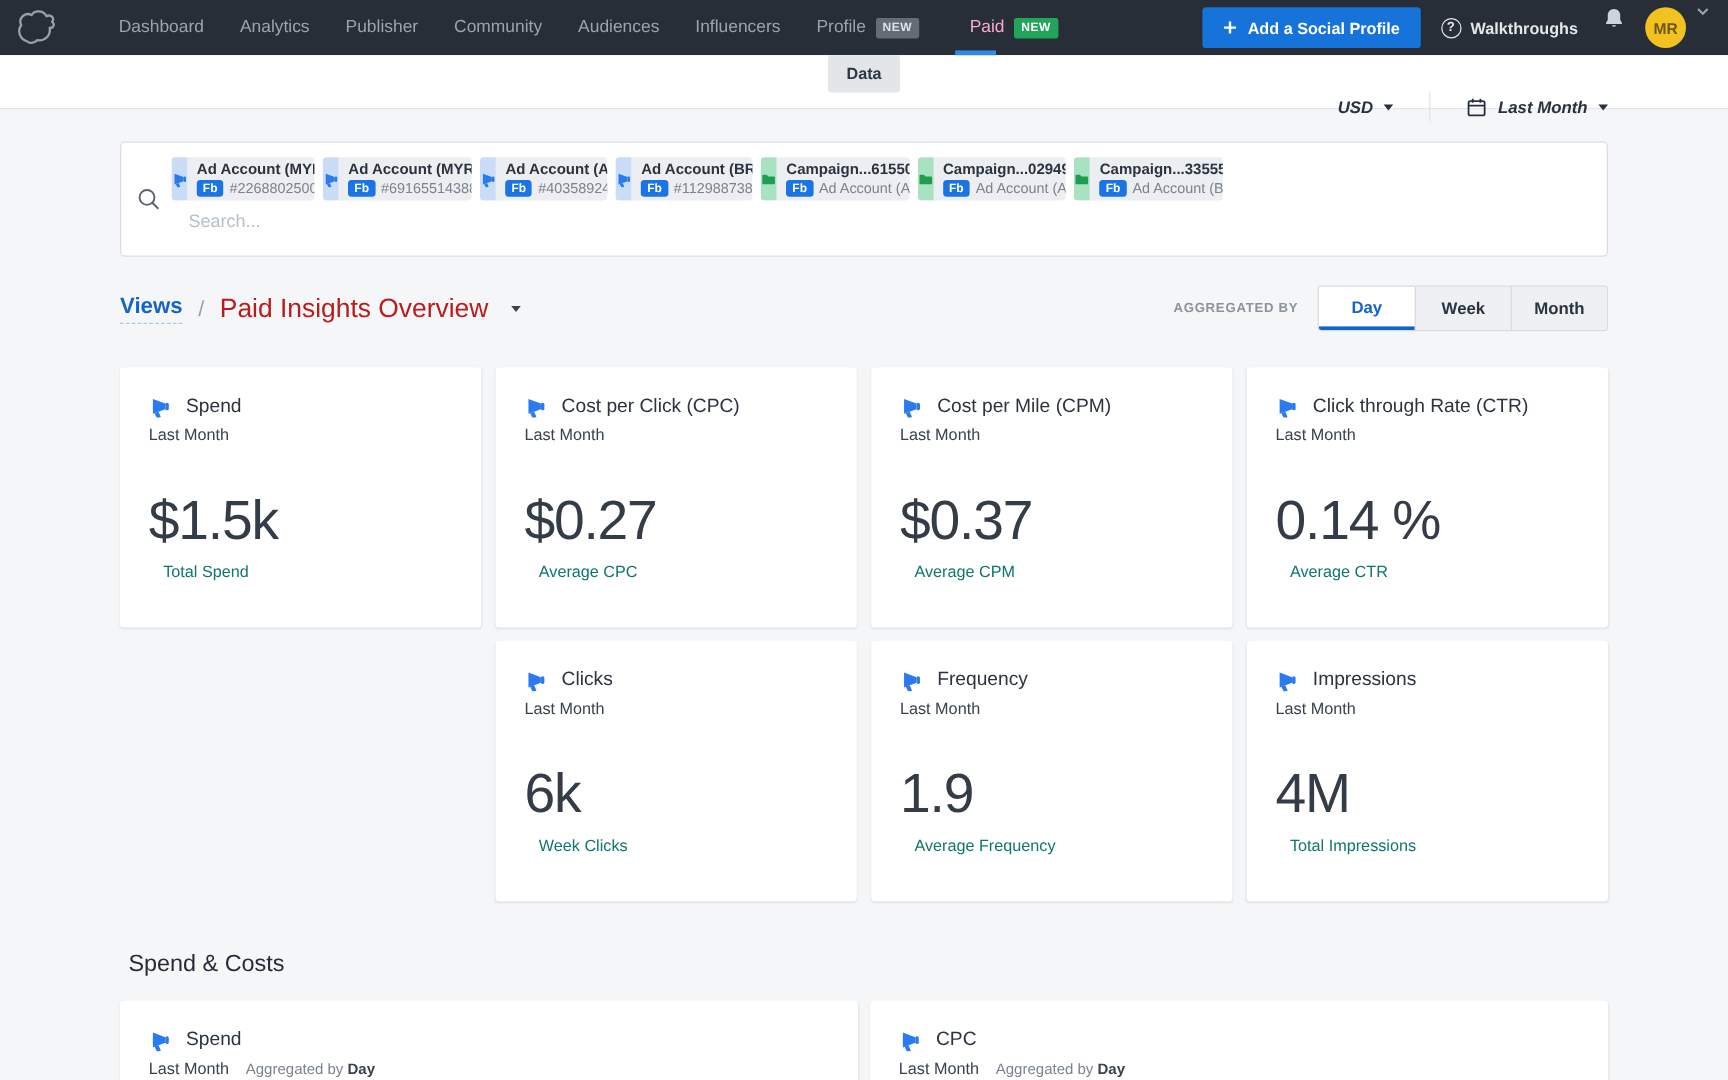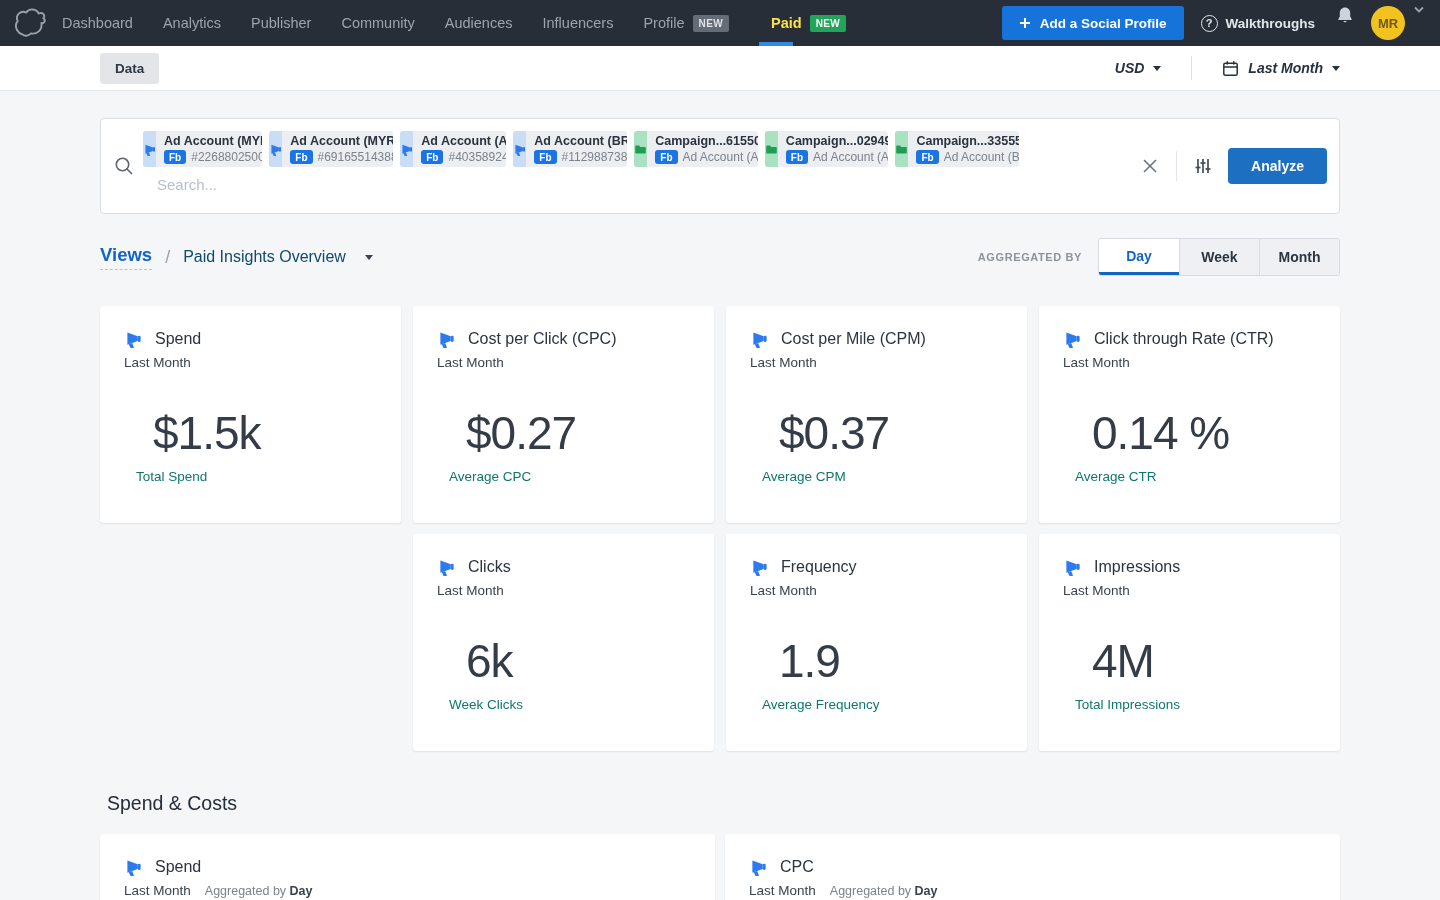--- a/index.html
+++ b/index.html
@@ -1,42 +1,42 @@
 <!DOCTYPE html>
 <html><head>
 <meta charset="utf-8">
 <style>
   * { margin:0; padding:0; box-sizing:border-box; }
   html,body { width:1440px; height:900px; overflow:hidden; background:#f5f6f8;
     font-family:"Liberation Sans", sans-serif; }
 
   
-  .topnav { height:46px; background:#272e38; display:flex; align-items:center; padding-right:16px; }
+  .topnav { height:46px; background:#272e38; display:flex; align-items:center; padding-right:16px;gap:37px; }
   .logo-wrap { width:62px; display:flex; justify-content:center; align-items:center; cursor:pointer; }
   #nav-items { display:flex; align-items:center; gap:30px; height:100%; }
   .nav-item { display:flex; align-items:center; gap:8px; height:100%; position:relative; cursor:pointer; }
   .nav-label { color:#9aa4ae; font-size:14.5px; }
-  .nav-item.active .nav-label { color:#fde047; font-weight:bold;padding-left:12px; }
+  .nav-item.active .nav-label { color:#f9a8d4; font-weight:normal;padding-left:12px; }
   .nav-item.active::after { content:""; position:absolute; left:0; bottom:0; width:34px; height:4px; background:#2e8ae6; }
   .nav-badge { font-size:10px; font-weight:bold; padding:3px 6px; border-radius:2px; letter-spacing:.4px; }
   .badge-gray { background:#646c76; color:#dfe3e7; }
   .badge-green { background:#22a55a; color:#ffffff; }
   .nav-right { margin-left:auto; display:flex; gap:17px; }
   .add-profile-btn { background:#1673d9; color:#fff; font-weight:bold; font-size:13.5px;
     padding:9px 17px; border-radius:3px; display:flex; gap:9px; align-items:center; border:none; cursor:pointer; }
   .walkthroughs { display:flex; align-items:center; gap:8px; color:#e3e7ea; font-weight:bold; font-size:13.5px; cursor:pointer; }
   .q-icon { width:17px; height:17px; border:1.5px solid #e3e7ea; border-radius:50%; font-size:11px;
     display:flex; align-items:center; justify-content:center; font-weight:bold; }
   .bell-btn { cursor:pointer; display:flex; margin-left:4px; }
   .avatar { width:34px; height:34px; border-radius:50%; background:#f2c31f; color:#6e581c; font-weight:bold;
     font-size:13px; display:flex; align-items:center; justify-content:center; cursor:pointer; }
   .nav-chevron { margin-left:-8px; cursor:pointer; display:flex; }
 
   
-  .toolbar { height:45px; background:#fff; border-bottom:1px solid #e3e6ea; display:flex; align-items:center; padding:0 100px; }
+  .toolbar { height:45px; background:#fff; border-bottom:1px solid #e3e6ea; display:flex; align-items:center; padding:0 100px;flex-direction:column; }
   .data-tab { background:#e3e5e9; color:#2e3743; font-weight:bold; font-size:13.5px; padding:8px 15px; border-radius:3px; cursor:pointer; }
   .toolbar-right { margin-left:auto; display:flex; align-items:center; }
   .dropdown { display:flex; align-items:center; gap:9px; font-weight:bold; font-size:14px; color:#273140; cursor:pointer;font-style:italic; }
   .caret { width:0; height:0; border-left:4.5px solid transparent; border-right:4.5px solid transparent; border-top:5px solid #273140; }
   .v-divider { width:1px; height:24px; background:#dde1e6; margin:0 30px; }
 
   
   .main { padding:27px 100px 0; }
 
   .search-panel { position:relative; background:#fff; border:1px solid #d9dde3; border-radius:4px; height:96px; padding:12px 320px 12px 42px; }
@@ -55,39 +55,39 @@
   .search-input::placeholder { color:#b7bfc8; }
   .search-controls { position:absolute; right:12px; top:50%; transform:translateY(-50%); display:flex; align-items:center; }
   .icon-btn { cursor:pointer; display:flex; align-items:center; }
   .ctrl-divider { width:1px; height:30px; background:#e1e4e8; margin:0 17px; }
   .analyze-btn { background:#1d6fc2; color:#fff; font-weight:bold; font-size:14px; padding:10px 23px;
     border-radius:4px; border:none; margin-left:16px; cursor:pointer; }
 
   .view-header { margin-top:24px; display:flex; align-items:center; }
   .views-link { color:#1464c8; font-size:18.5px; font-weight:bold; border-bottom:1.5px dashed #a9c6ea; padding-bottom:3px; cursor:pointer; }
   .crumb-sep { color:#99a1aa; font-size:18px; margin:0 13px; }
-  .current-view { color:#0c4a6e; font-size:16px; display:flex; align-items:center; gap:19px; cursor:pointer; }
+  .current-view { color:#b91c1c; font-size:22px; display:flex; align-items:center; gap:19px; cursor:pointer; }
   .caret-dark { width:0; height:0; border-left:4.5px solid transparent; border-right:4.5px solid transparent; border-top:5px solid #39424e; }
   .agg-area { margin-left:auto; display:flex; align-items:center; }
   .agg-label { color:#8b939c; font-size:11px; font-weight:bold; letter-spacing:.6px; margin-right:16px; }
   #agg-tabs { display:flex; border:1px solid #d8dce2; border-radius:3px; overflow:hidden; }
   .agg-tab { width:80px; height:36px; display:flex; align-items:center; justify-content:center; font-size:14px;
     font-weight:bold; color:#2b3440; background:#eef0f3; border-left:1px solid #d8dce2; cursor:pointer; }
   .agg-tab:first-child { border-left:none; }
   .agg-tab.active { background:#fff; color:#1464c8; border-bottom:3px solid #1464c8; }
 
   .cards-row { display:flex; gap:12px; }
   .row1 { margin-top:30px; }
   .row2 { margin-top:11px;justify-content:flex-end; }
   .card { background:#fff; border-radius:3px; box-shadow:0 1px 2px rgba(40,50,60,.10); padding:24px; }
   .metric-card { width:301px; height:217px; }
   .card-head { display:flex; align-items:center; gap:13px; }
   .card-title { font-size:16px; color:#2b3440; }
   .card-period { font-size:13.5px; color:#39424e; margin-top:7px; }
-  .card-value { font-size:46px; font-weight:500; color:#333c47; margin-top:36px; letter-spacing:-1px;margin-left:29px; }
+  .card-value { font-size:46px; font-weight:500; color:#333c47; margin-top:36px; letter-spacing:-1px; }
   .card-label { font-size:13.5px; font-weight:normal; color:#0f766e; margin-top:9px;margin-left:12px; }
 
   .section-heading { margin-top:41px; font-size:19.5px; font-weight:500; color:#252d38; padding-left:7px; }
   .chart-cards { display:flex; gap:10px; margin-top:19px; }
   .chart-card { flex:1; height:140px; }
   .chart-period-row { display:flex; align-items:baseline; gap:14px; margin-top:7px; }
   .aggby { font-size:12.5px; color:#7b838d; border-bottom:1px dashed #b9c2cc; padding-bottom:3px; cursor:pointer; }
   .aggby b { color:#39424e; }
 </style>
 </head>
@@ -299,40 +299,20 @@
     <span class="chip-body">
       <span class="chip-title">Campaign...335557899</span>
       <span class="chip-sub">
         <span class="fb-badge">Fb</span>
         <span class="chip-subtext">Ad Account (BRL)</span>
       </span>
     </span>
   </div>
       </div>
     <input class="search-input" type="text" placeholder="Search..." style="">
-    <div class="search-controls">
-      <span class="icon-btn">
-        <svg width="18" height="18" viewBox="0 0 18 18" stroke="#6b7480" stroke-width="1.6">
-            <line x1="3" y1="3" x2="15" y2="15"></line>
-            <line x1="15" y1="3" x2="3" y2="15"></line>
-          </svg>
-      </span>
-      <span class="ctrl-divider"></span>
-      <span class="icon-btn">
-        <svg width="18" height="18" viewBox="0 0 18 18" stroke="#444c56" stroke-width="1.7">
-            <line x1="4" y1="2" x2="4" y2="16"></line>
-            <line x1="9" y1="2" x2="9" y2="16"></line>
-            <line x1="14" y1="2" x2="14" y2="16"></line>
-            <line x1="1.5" y1="10.5" x2="6.5" y2="10.5"></line>
-            <line x1="6.5" y1="6" x2="11.5" y2="6"></line>
-            <line x1="11.5" y1="12" x2="16.5" y2="12"></line>
-          </svg>
-      </span>
-      <button class="analyze-btn">Analyze</button>
-    </div>
   </div>
 
   <div class="view-header">
     <span class="views-link">Views</span>
     <span class="crumb-sep">/</span>
     <span class="current-view">
       <span>Paid Insights Overview</span>
       <span class="caret-dark"></span>
     </span>
     <div class="agg-area">

